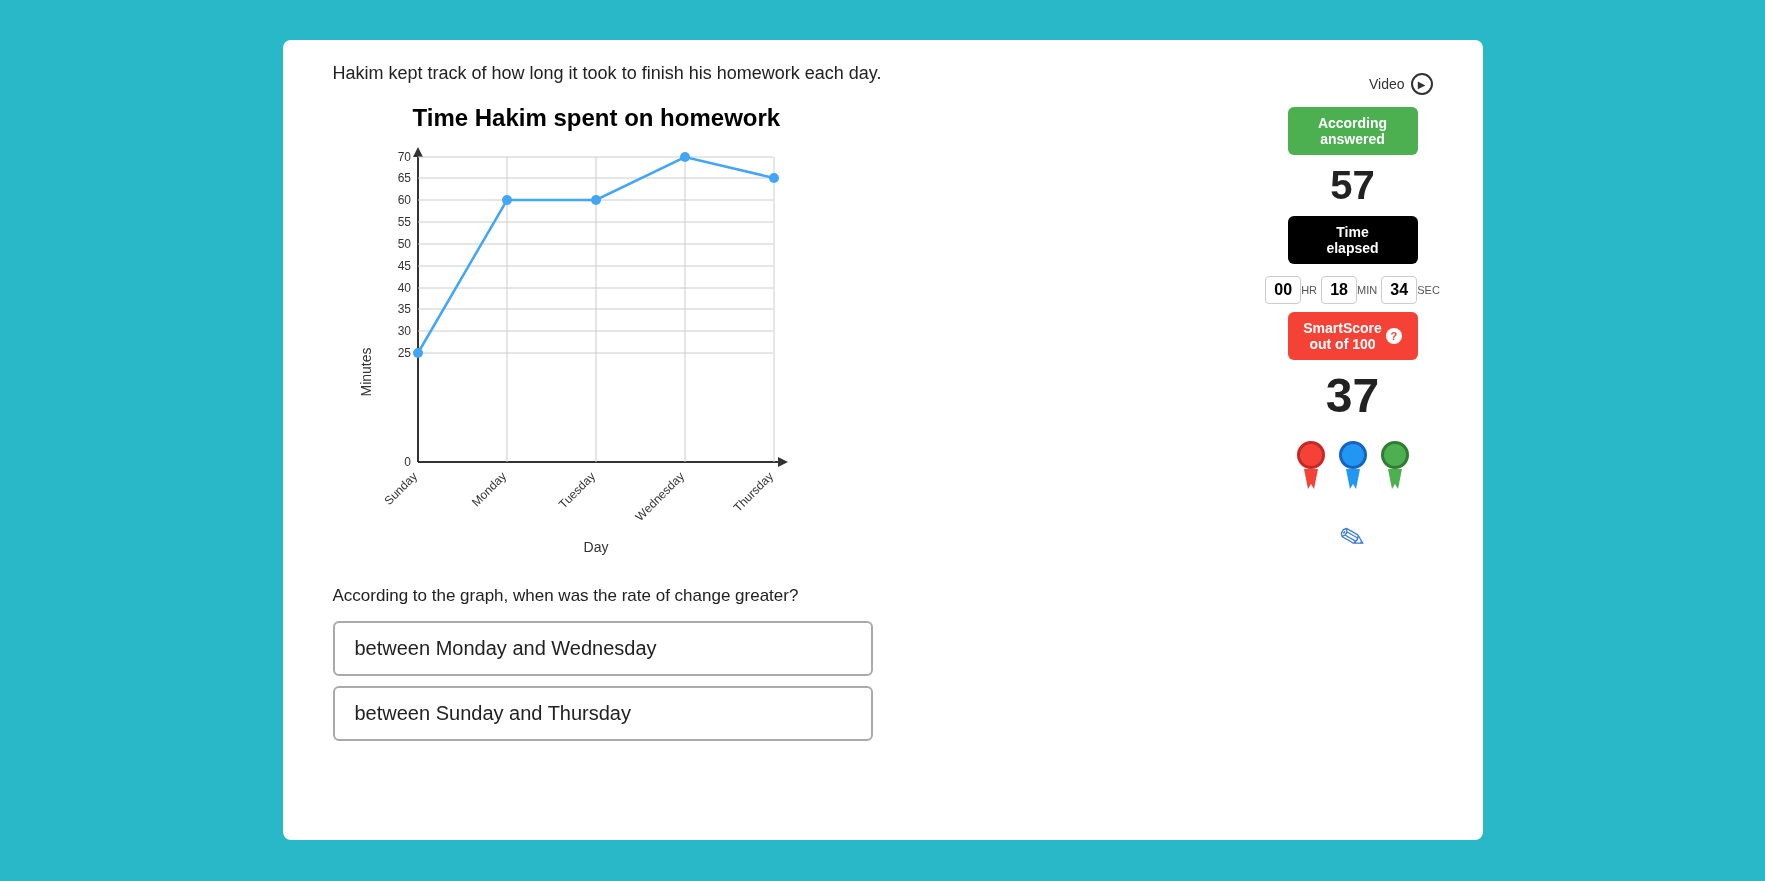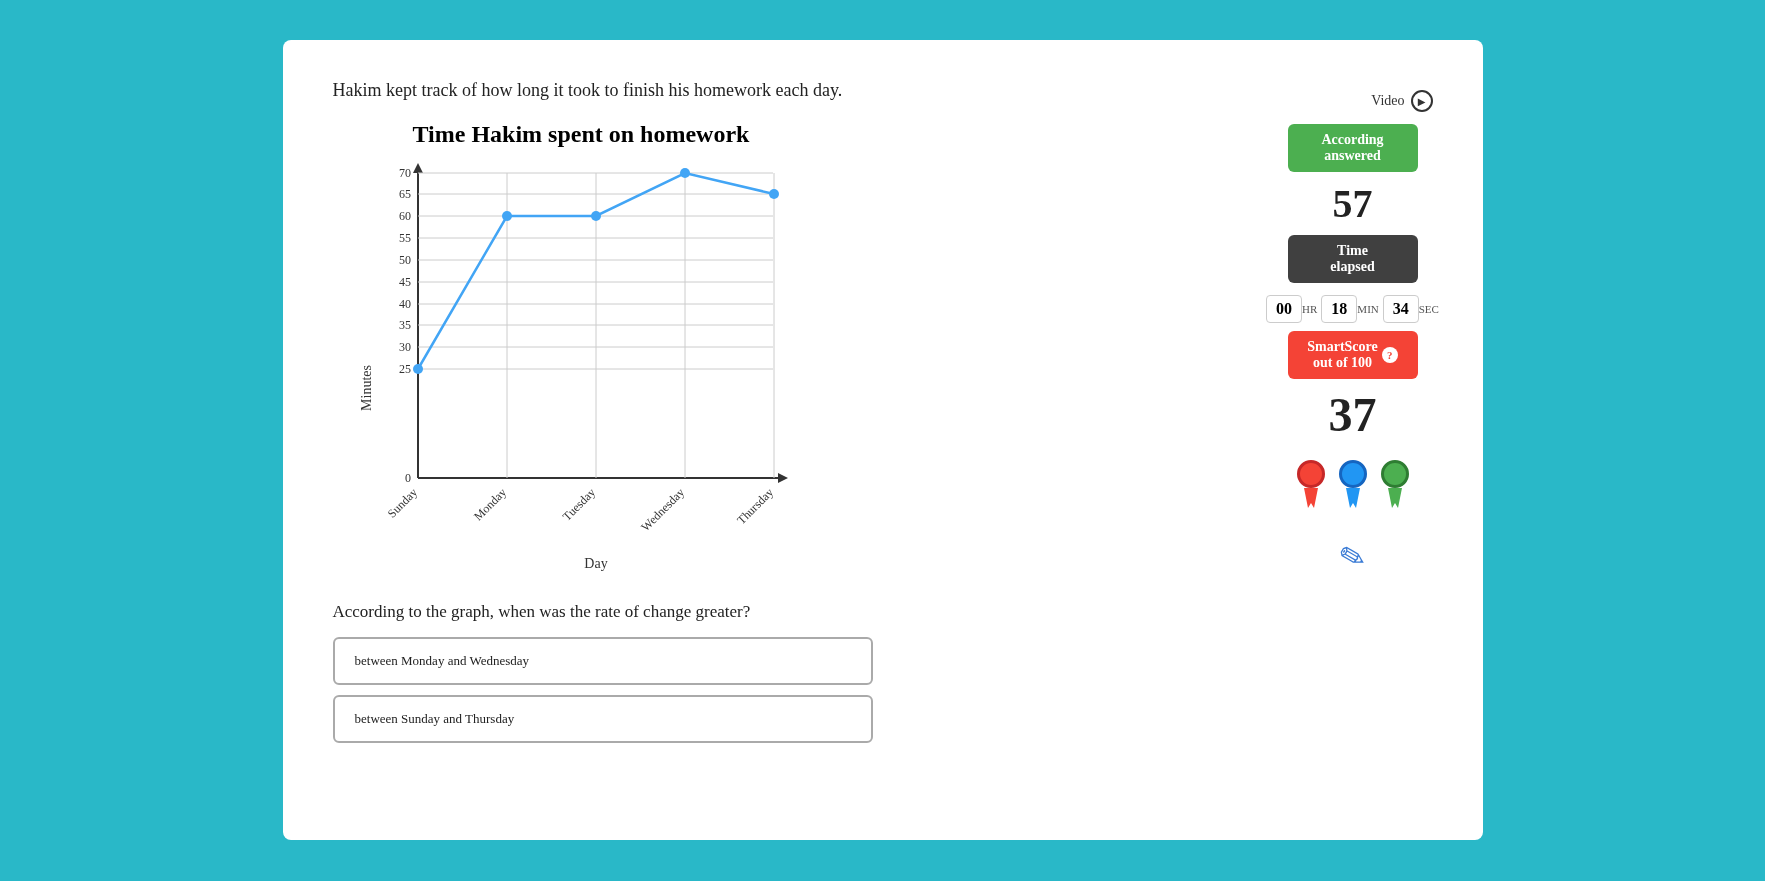--- a/index.html
+++ b/index.html
@@ -11,26 +11,25 @@
       display: flex;
       justify-content: center;
       align-items: flex-start;
       padding-top: 40px;
     }
     .main-card {
       background: #fff;
       border-radius: 8px;
       width: 1200px;
       min-height: 800px;
-      padding: 40px 50px;
+      padding: 23px 50px;
       position: relative;
       display: flex;
       flex-direction: row;
       gap: 30px;
-      font-family: Liberation Serif, serif;
     }
     .content-area {
       flex: 1;
     }
     .question-text {
       font-size: 18px;
       color: #222;
       margin-bottom: 20px;
     }
     .chart-title {
@@ -42,21 +41,21 @@
     .sub-question {
       font-size: 17px;
       color: #222;
       margin-top: 20px;
       margin-bottom: 15px;
     }
     .answer-box {
       border: 2px solid #aaa;
       border-radius: 6px;
       padding: 14px 20px;
-      font-size: 13px;
+      font-size: 20px;
       color: #222;
       margin-bottom: 10px;
       width: 540px;
       cursor: pointer;
       background: #fff;
     }
     
     .right-sidebar {
       width: 160px;
       display: flex;
@@ -93,21 +92,21 @@
       font-weight: bold;
       text-align: center;
       width: 130px;
     }
     .score-number {
       font-size: 40px;
       font-weight: bold;
       color: #222;
     }
     .time-elapsed-btn {
-      background: #404040;
+      background: #000000;
       color: #fff;
       border-radius: 6px;
       padding: 8px 14px;
       font-size: 14px;
       font-weight: bold;
       text-align: center;
       width: 130px;
     }
     .time-display {
       display: flex;

